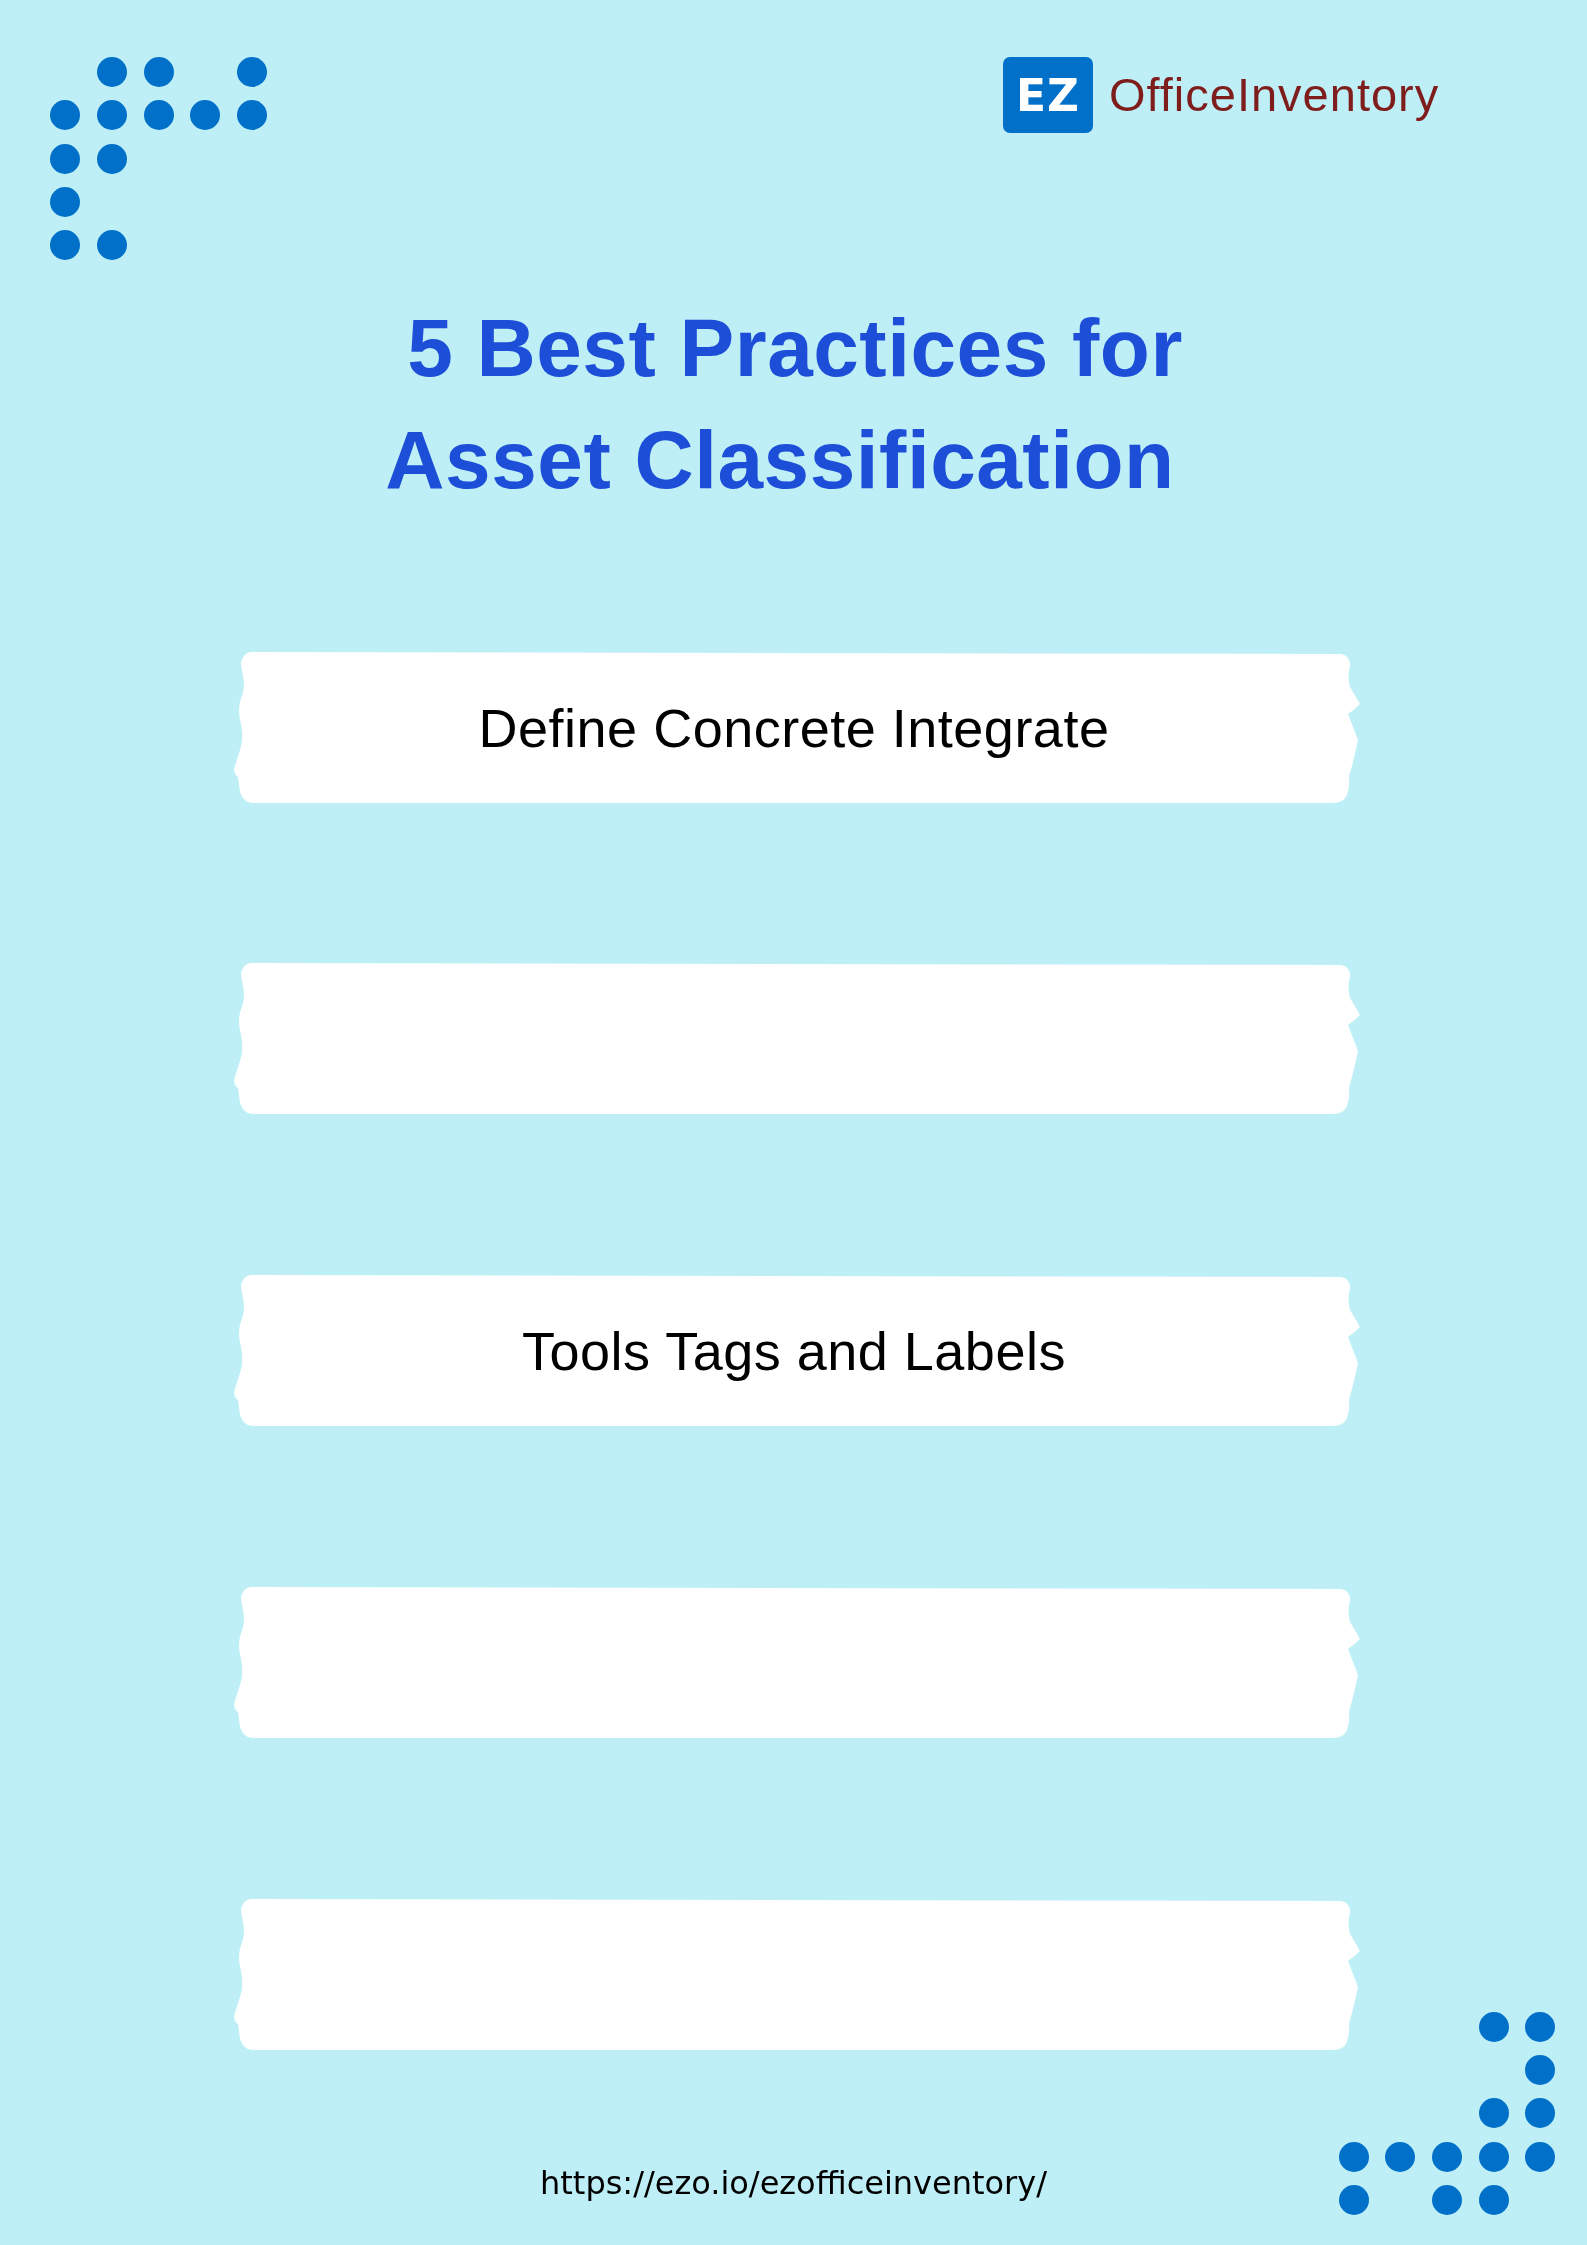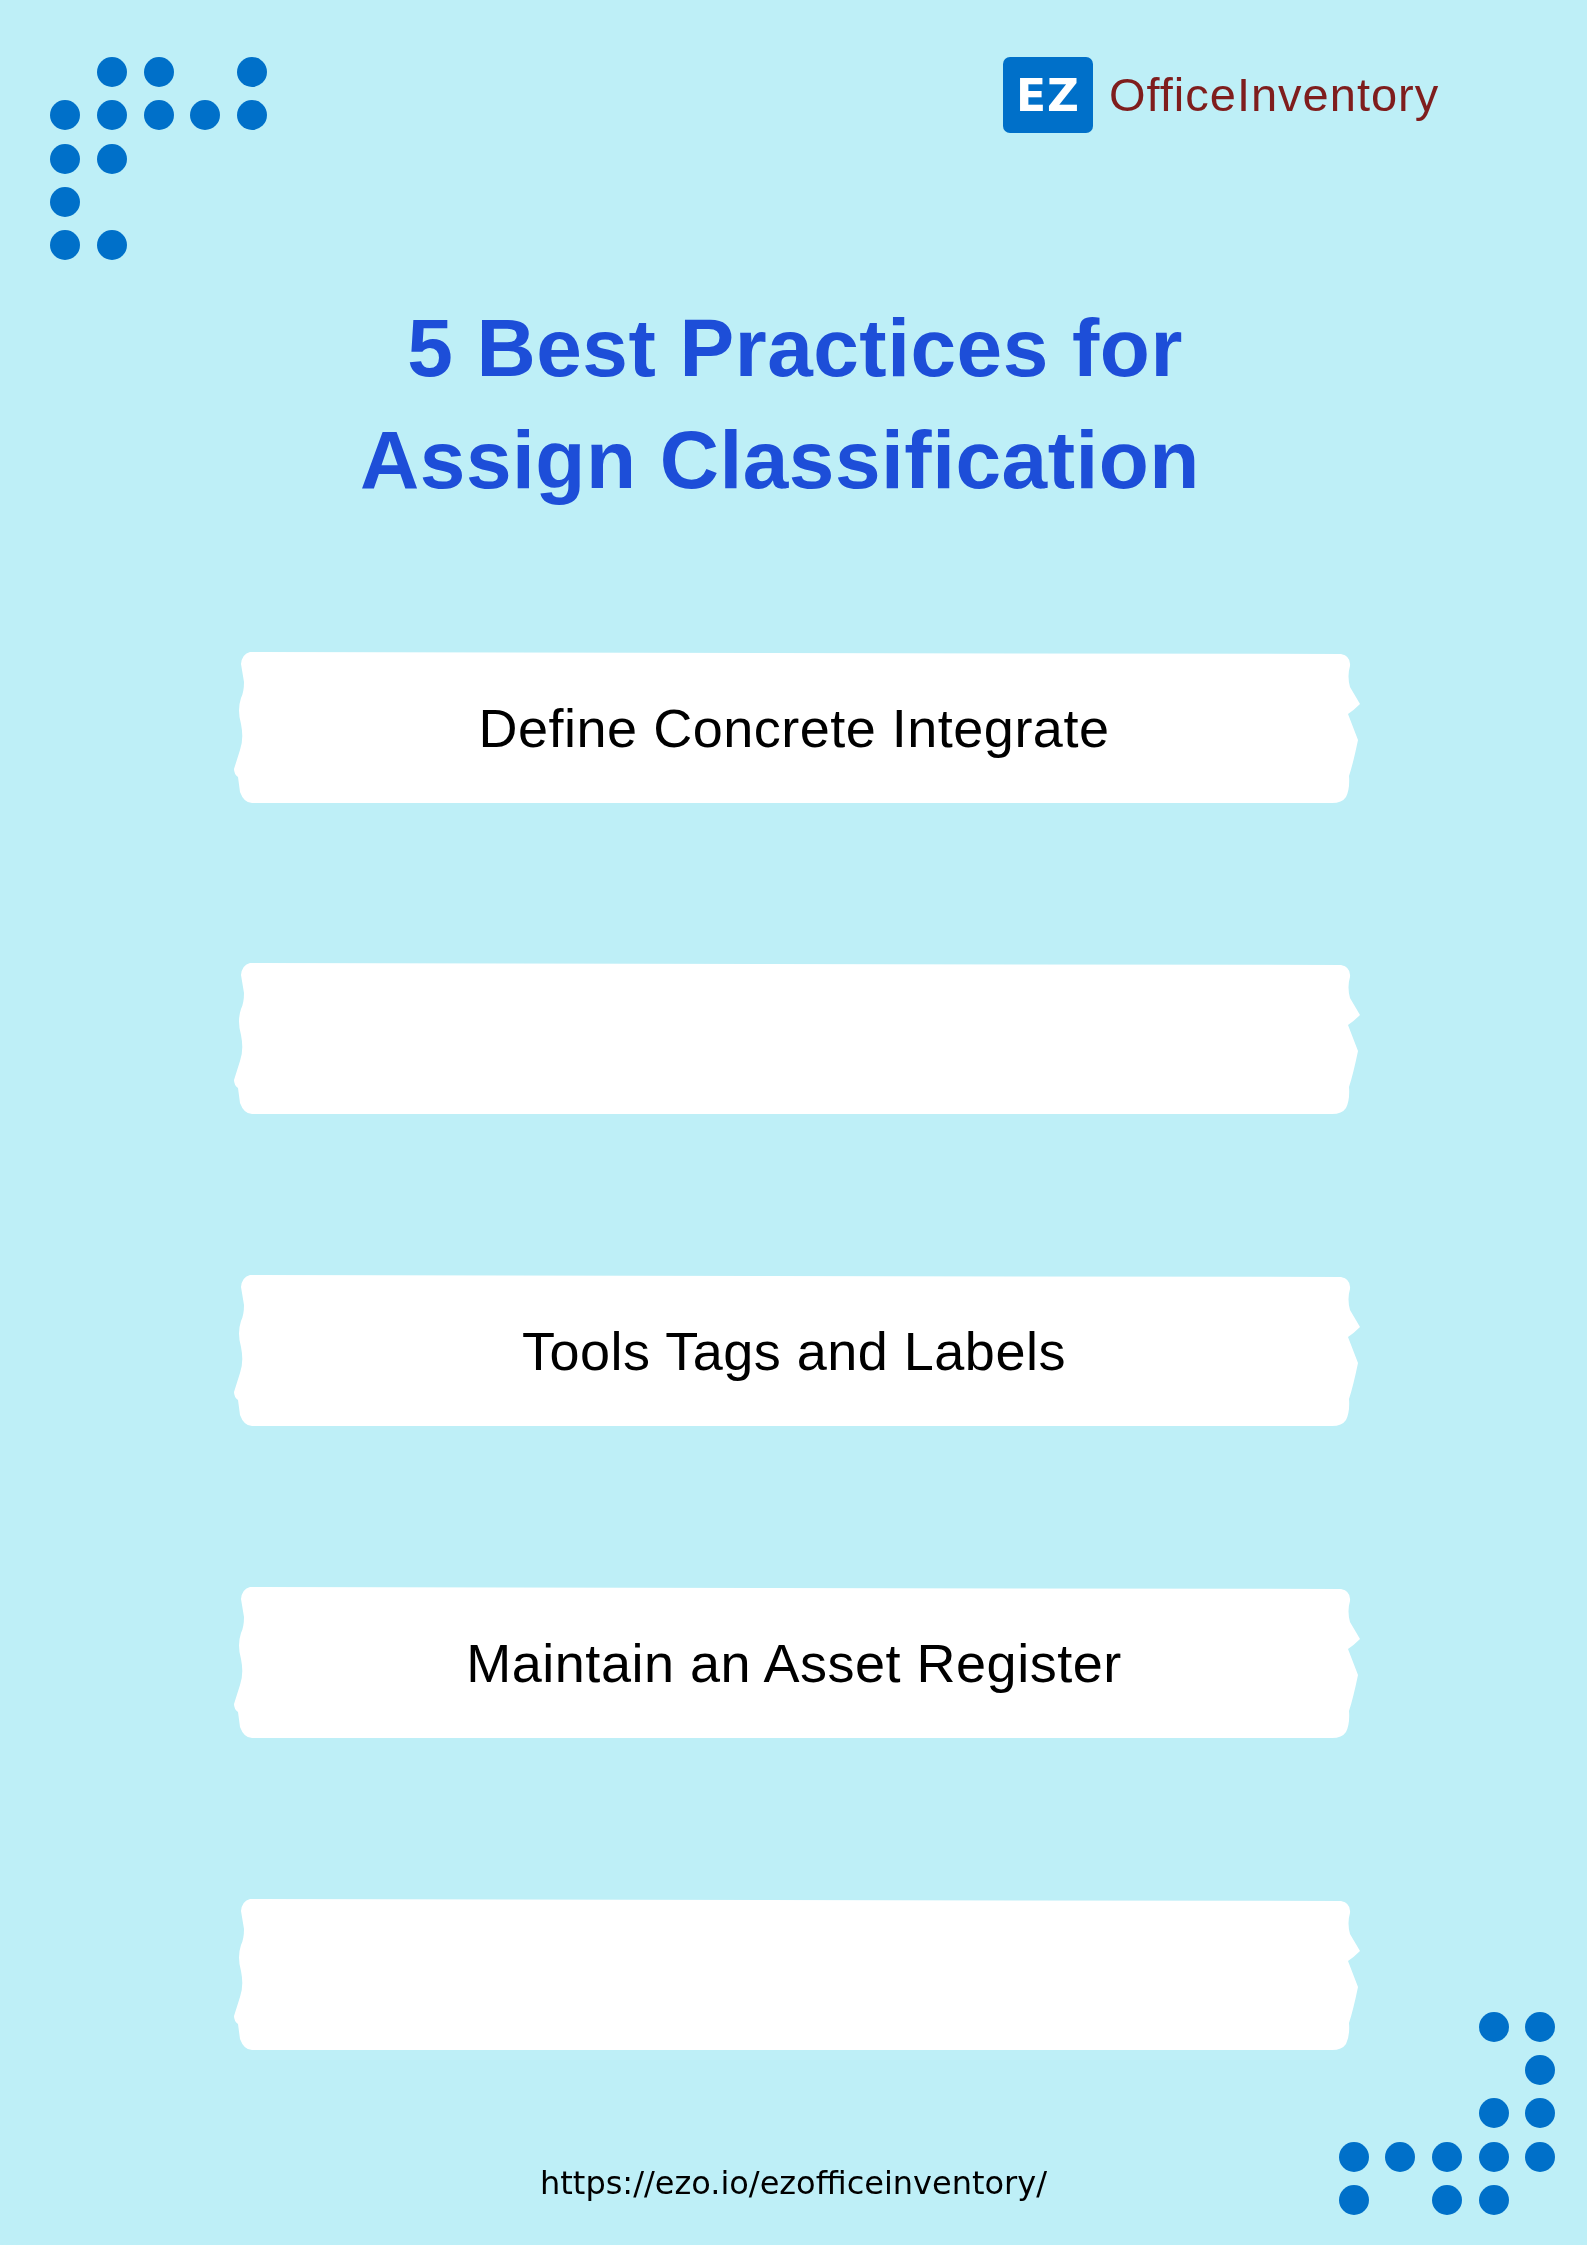--- a/index.html
+++ b/index.html
@@ -84,21 +84,21 @@
   <div class="dot" style="left:1479px;top:2185px"></div>
 </div>
 
 <div class="logo">
   <div class="logo-badge">EZ</div>
   <div class="logo-text">OfficeInventory</div>
 </div>
 
 <h1 class="title">
   <span class="l1">5 Best Practices for</span>
-  <span class="l2">Assign Classification</span>
+  <span class="l2">Asset Classification</span>
 </h1>
 
 <div class="card" style="top:652px">
   <svg class="tape" viewBox="0 0 1140 151" preserveAspectRatio="none">
     <path fill="#fff" d="M26,0 L1117,2 Q1127,4 1126,14 Q1123,24 1126,35 L1136,52 Q1130,58 1124,62 L1134,88 Q1129,112 1125,124 Q1126,137 1122,145 Q1118,151 1108,151 L28,151 Q20,151 16,140 L14,125 Q10,122 10,117 L16,98 Q20,87 17,72 Q13,58 17,46 Q20,40 20,30 L17,12 Q18,2 26,0 Z"></path>
   </svg>
   <span class="card-label">Define Concrete Integrate</span>
 </div>
 
 <div class="card" style="top:963px">
@@ -111,21 +111,20 @@
   <svg class="tape" viewBox="0 0 1140 151" preserveAspectRatio="none">
     <path fill="#fff" d="M26,0 L1117,2 Q1127,4 1126,14 Q1123,24 1126,35 L1136,52 Q1130,58 1124,62 L1134,88 Q1129,112 1125,124 Q1126,137 1122,145 Q1118,151 1108,151 L28,151 Q20,151 16,140 L14,125 Q10,122 10,117 L16,98 Q20,87 17,72 Q13,58 17,46 Q20,40 20,30 L17,12 Q18,2 26,0 Z"></path>
   </svg>
   <span class="card-label">Tools Tags and Labels</span>
 </div>
 
 <div class="card" style="top:1587px">
   <svg class="tape" viewBox="0 0 1140 151" preserveAspectRatio="none">
     <path fill="#fff" d="M26,0 L1117,2 Q1127,4 1126,14 Q1123,24 1126,35 L1136,52 Q1130,58 1124,62 L1134,88 Q1129,112 1125,124 Q1126,137 1122,145 Q1118,151 1108,151 L28,151 Q20,151 16,140 L14,125 Q10,122 10,117 L16,98 Q20,87 17,72 Q13,58 17,46 Q20,40 20,30 L17,12 Q18,2 26,0 Z"></path>
   </svg>
-  <span class="card-label">Maintain an Asset Register</span>
 </div>
 
 <div class="card" style="top:1899px">
   <svg class="tape" viewBox="0 0 1140 151" preserveAspectRatio="none">
     <path fill="#fff" d="M26,0 L1117,2 Q1127,4 1126,14 Q1123,24 1126,35 L1136,52 Q1130,58 1124,62 L1134,88 Q1129,112 1125,124 Q1126,137 1122,145 Q1118,151 1108,151 L28,151 Q20,151 16,140 L14,125 Q10,122 10,117 L16,98 Q20,87 17,72 Q13,58 17,46 Q20,40 20,30 L17,12 Q18,2 26,0 Z"></path>
   </svg>
 </div>
 
 <div class="url">https://ezo.io/ezofficeinventory/</div>
 

